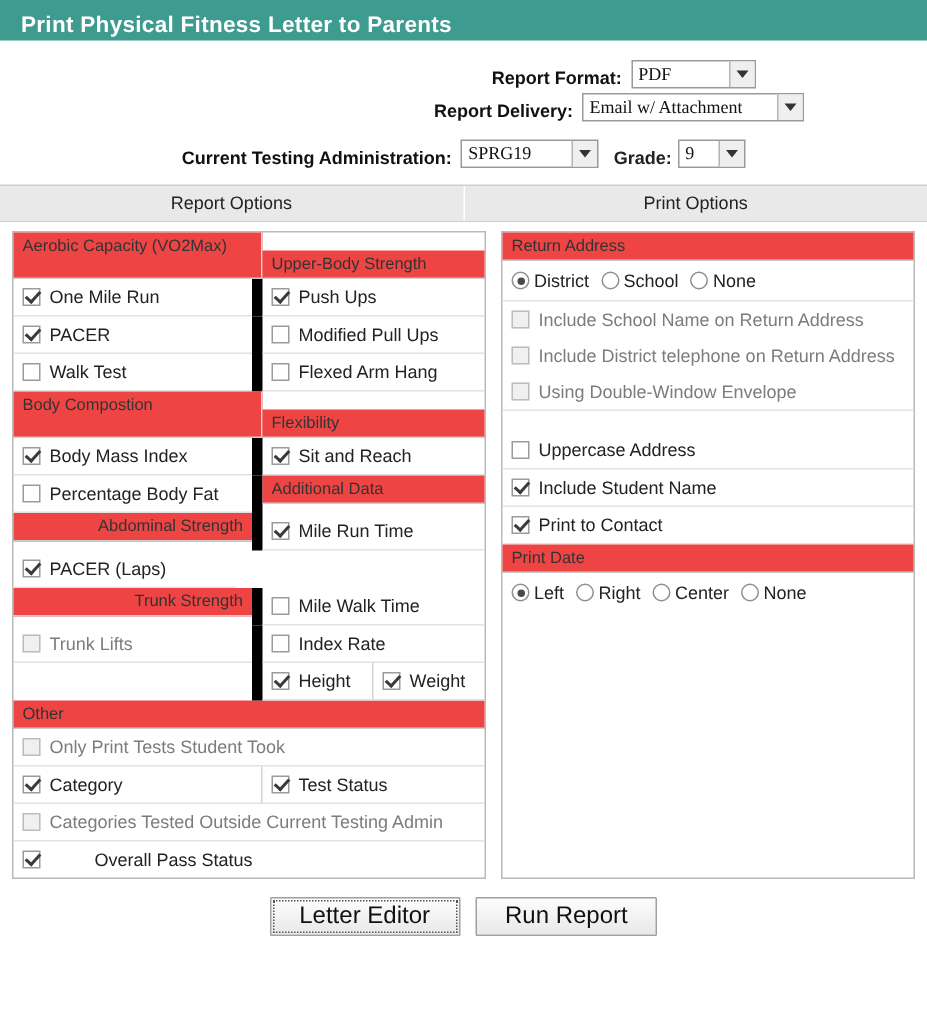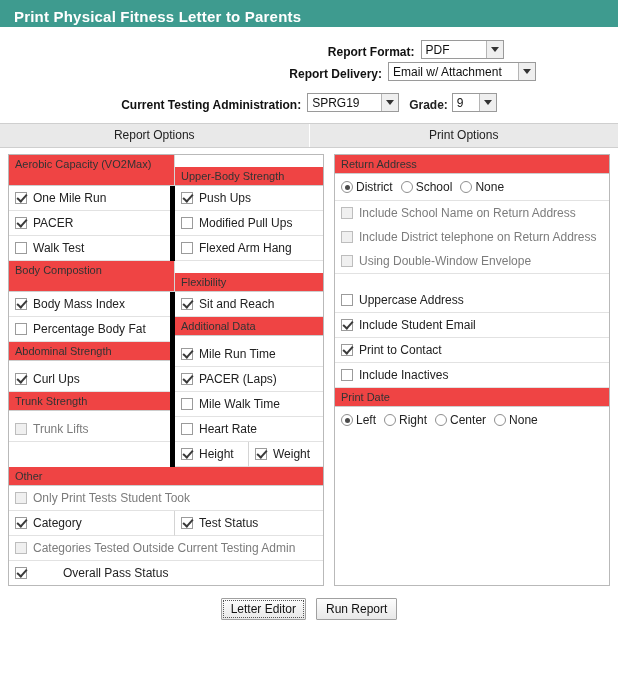--- a/index.html
+++ b/index.html
@@ -60,20 +60,21 @@
     align-items: center;
     justify-content: space-between;
     border: 1px solid #9a9a9a;
     background: #ffffff;
     height: 19px;
     font-size: 12px;
     padding: 0 0 0 4px;
     box-sizing: border-box;
     color: #111;
     cursor: pointer;
+    font-family: Liberation Serif, serif;
   }
   .selectbox .txt { white-space: nowrap; overflow: hidden; }
   .selectbox .arrowbtn {
     width: 16px;
     height: 17px;
     margin-left: 4px;
     background: #efefef;
     border-left: 1px solid #b5b5b5;
     display: flex;
     align-items: center;
@@ -208,36 +209,36 @@
     position: absolute;
     left: 2.5px; top: 2.5px;
     width: 5px; height: 5px;
     border-radius: 50%;
     background: #4a4a4a;
   }
   .gap-row { height: 14px; }
 
   
   .splitrow { display: flex; }
-  .splitrow .half-a { width: 166px; border-right: 5px solid #000000; box-sizing: border-box; }
+  .splitrow .half-a { width: 166px; border-right: 7px solid #000000; box-sizing: border-box; text-align: right; }
   .splitrow .half-b { width: 148px; box-sizing: border-box; }
 
   
   .footer {
     display: flex;
     justify-content: center;
     align-items: center;
     gap: 10px;
     padding-top: 12px;
   }
   .btn {
     border: 1px solid #a0a0a0;
     background: linear-gradient(#fdfdfd, #e8e8e8);
-    font-size: 12px;
-    padding: 3px 9px;
+    font-size: 16px;
+    padding: 3px 19px;
     color: #111;
     cursor: pointer;
     border-radius: 1px;
     text-align: center;
   }
   .btn.focus {
     outline: 1px dotted #555;
     outline-offset: -3px;
   }
 </style>
@@ -387,26 +388,20 @@
       </div>
       <div class="half-b">
         <div class="chkrow">
           <span class="box checked"></span>
           <span class="lab">Mile Run Time</span>
         </div>
       </div>
     </div>
 
     <div class="splitrow">
-      <div class="half-a">
-        <div class="chkrow">
-          <span class="box checked"></span>
-          <span class="lab">Curl Ups</span>
-        </div>
-      </div>
       <div class="half-b">
         <div class="chkrow">
           <span class="box checked"></span>
           <span class="lab">PACER (Laps)</span>
         </div>
       </div>
     </div>
 
     <div class="splitrow">
       <div class="half-a">
@@ -423,21 +418,21 @@
     <div class="splitrow">
       <div class="half-a">
         <div class="chkrow dim">
           <span class="box disabled"></span>
           <span class="lab">Trunk Lifts</span>
         </div>
       </div>
       <div class="half-b">
         <div class="chkrow">
           <span class="box"></span>
-          <span class="lab">Heart Rate</span>
+          <span class="lab">Index Rate</span>
         </div>
       </div>
     </div>
 
     <div class="splitrow">
       <div class="half-a">
         <div class="chkrow" style="border-bottom:none">&nbsp;</div>
       </div>
       <div class="half-b">
         <div style="display:flex">
@@ -515,29 +510,25 @@
     </div>
 
     <div class="gap-row"></div>
 
     <div class="chkrow">
       <span class="box"></span>
       <span class="lab">Uppercase Address</span>
     </div>
     <div class="chkrow">
       <span class="box checked"></span>
-      <span class="lab">Include Student Email</span>
+      <span class="lab">Include Student Name</span>
     </div>
     <div class="chkrow">
       <span class="box checked"></span>
       <span class="lab">Print to Contact</span>
-    </div>
-    <div class="chkrow">
-      <span class="box"></span>
-      <span class="lab">Include Inactives</span>
     </div>
 
     <div class="grouphdr">Print Date</div>
 
     <div class="radiorow" style="border-bottom:none">
       <div class="radio-item">
         <span class="radio checked"></span>
         <span class="lab">Left</span>
       </div>
       <div class="radio-item">

